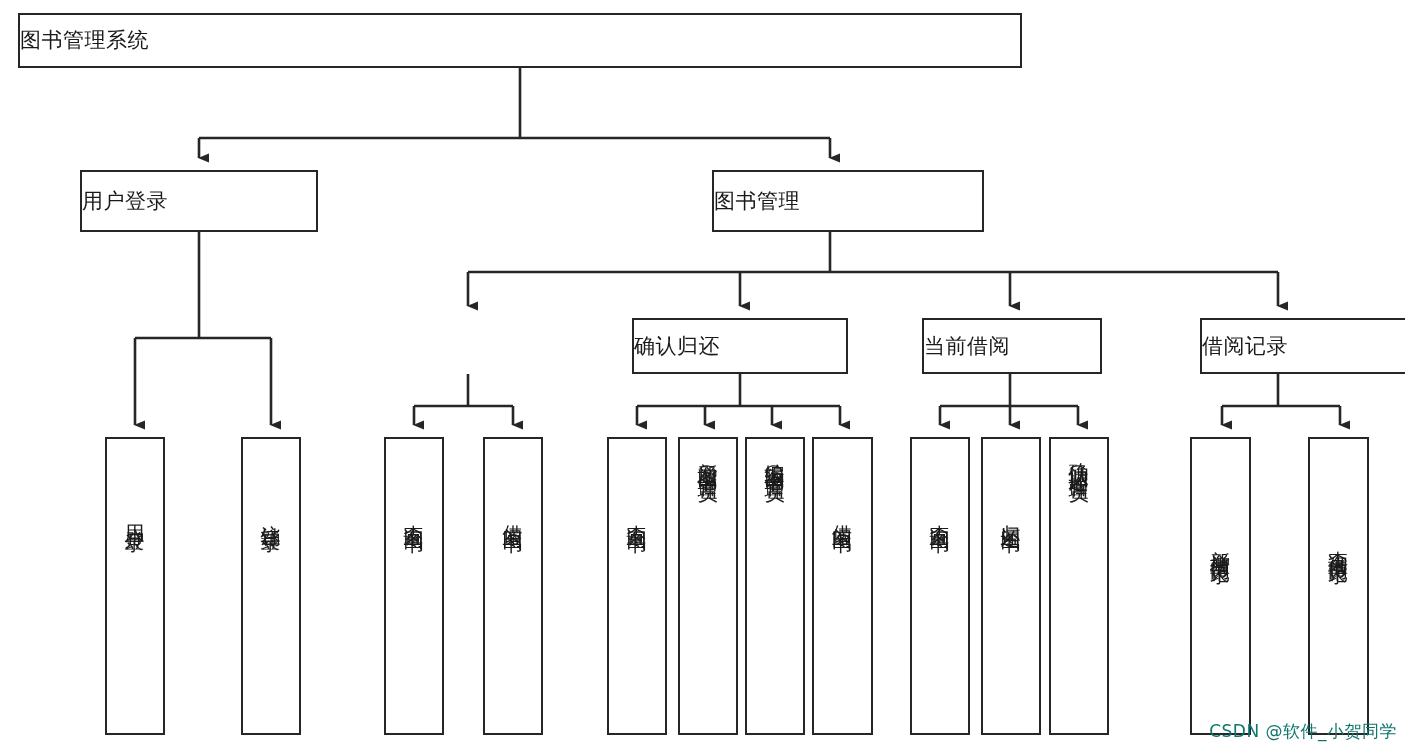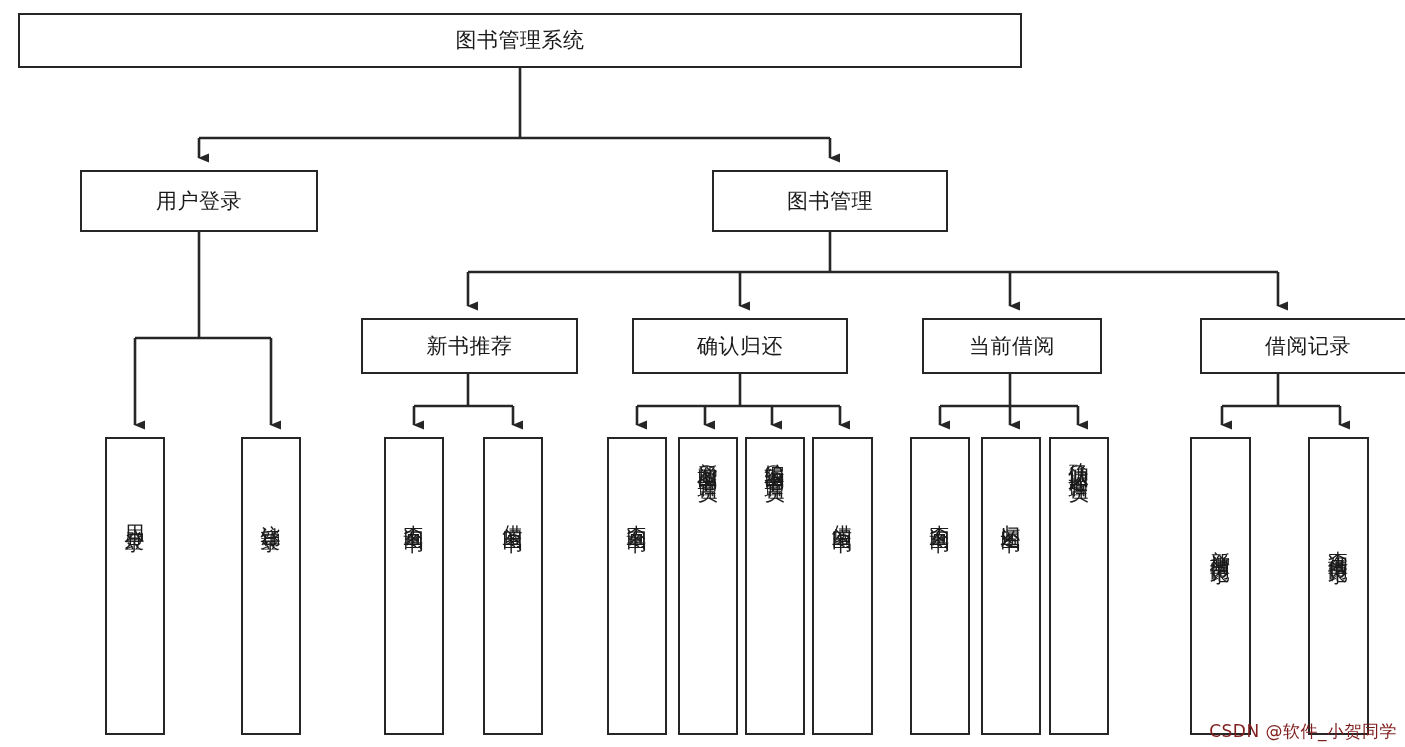--- a/index.html
+++ b/index.html
@@ -26,21 +26,20 @@
     height: 747px;
     pointer-events: none;
   }
   .node {
     position: absolute;
     box-sizing: border-box;
     border: 2px solid #262626;
     background: #ffffff;
     display: flex;
     align-items: center;
-    justify-content: center;
     color: #1a1a1a;
     line-height: 1.18;
   }
   .node-label {
     display: block;
     text-align: center;
     white-space: nowrap;
   }
   .node.horizontal .node-label {
     font-size: 21px;
@@ -66,21 +65,21 @@
     margin-top: 62px;
   }
   .node.vertical.midshort .node-label {
     margin-top: 88px;
   }
   .watermark {
     position: absolute;
     right: 8px;
     bottom: 4px;
     font-size: 17px;
-    color: #7f1d1d;
+    color: #0f766e;
     white-space: nowrap;
     letter-spacing: 0.5px;
   }
 </style>
 </head>
 <body>
 
 <div id="diagram-root">
 
   <svg class="connectors" viewBox="0 0 1405 747" xmlns="http://www.w3.org/2000/svg">
@@ -133,27 +132,24 @@
     </g>
   </svg>
 
   <div class="node root horizontal" style="left:18px; top:13px; width:1004px; height:55px;">
     <span class="node-label">图书管理系统</span>
   </div>
 
   <div class="node horizontal" style="left:80px; top:170px; width:238px; height:62px;">
     <span class="node-label">用户登录</span>
   </div>
-  <div class="node horizontal" style="left:712px; top:170px; width:236px; height:62px;">
+  <div class="node horizontal" style="left:712px; top:170px; width:272px; height:62px;">
     <span class="node-label">图书管理</span>
   </div>
 
-  <div class="node horizontal" style="left:361px; top:318px; width:217px; height:56px;">
-    <span class="node-label">新书推荐</span>
-  </div>
   <div class="node horizontal" style="left:632px; top:318px; width:216px; height:56px;">
     <span class="node-label">确认归还</span>
   </div>
   <div class="node horizontal" style="left:922px; top:318px; width:180px; height:56px;">
     <span class="node-label">当前借阅</span>
   </div>
   <div class="node horizontal" style="left:1172px; top:318px; width:216px; height:56px;margin-left:28px;">
     <span class="node-label">借阅记录</span>
   </div>
 

